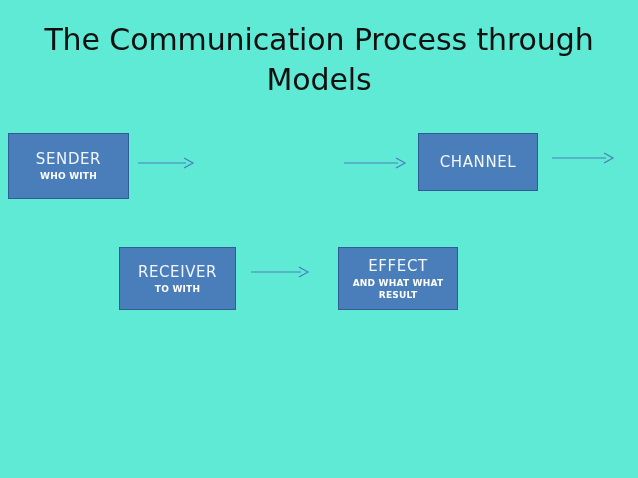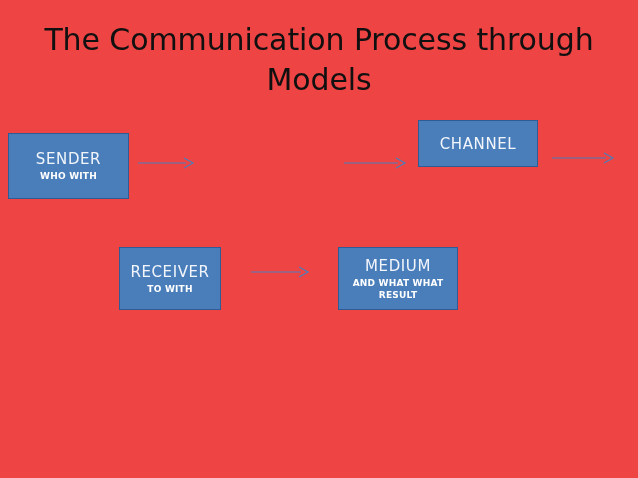--- a/index.html
+++ b/index.html
@@ -10,21 +10,21 @@
     width: 638px;
     height: 478px;
     background: #ffffff;
     font-family: "Liberation Sans", sans-serif;
     overflow: hidden;
   }
   #slide {
     position: relative;
     width: 638px;
     height: 478px;
-    background: #ef4444;
+    background: #5eead4;
   }
 
   
   #slide-title {
     position: absolute;
     left: 34px;
     top: 20px;
     width: 570px;
     text-align: center;
     font-family: "DejaVu Sans", sans-serif;
@@ -64,23 +64,23 @@
     font-weight: 700;
     letter-spacing: 0.2px;
     line-height: 12px;
     margin-top: 2px;
     color: #ffffff;
   }
 
   
   #box-sender   { left: 8px;   top: 133px; width: 121px; height: 66px; }
   #box-message  { left: 208px; top: 133px; width: 118px; height: 63px; }
-  #box-channel  { left: 418px; top: 120px; width: 120px; height: 47px; }
+  #box-channel  { left: 418px; top: 133px; width: 120px; height: 58px; }
   
-  #box-receiver { left: 119px; top: 247px; width: 102px; height: 63px; }
+  #box-receiver { left: 119px; top: 247px; width: 117px; height: 63px; }
   #box-effect   { left: 338px; top: 247px; width: 120px; height: 63px; }
 
   
   .arrow {
     position: absolute;
     overflow: visible;
   }
   #arrow-sender-message  { left: 138px; top: 154px; width: 56px;  height: 18px; }
   #arrow-message-channel { left: 344px; top: 154px; width: 62px;  height: 18px; }
   #arrow-channel-out     { left: 552px; top: 149px; width: 62px;  height: 18px; }
@@ -122,17 +122,17 @@
     <div class="proc-title">RECEIVER</div>
     <div class="proc-sub">TO WITH</div>
   </div>
 
   <svg class="arrow" id="arrow-receiver-effect" viewBox="0 0 58 18">
     <line x1="0" y1="9" x2="50" y2="9" stroke="#4a7ebb" stroke-width="1.2"></line>
     <path d="M48 4 L57 9 L48 14" fill="none" stroke="#4a7ebb" stroke-width="1.2"></path>
   </svg>
 
   <div class="proc-box" id="box-effect">
-    <div class="proc-title">MEDIUM</div>
+    <div class="proc-title">EFFECT</div>
     <div class="proc-sub">AND WHAT WHAT RESULT</div>
   </div>
 
 </div>
 
 </body></html>

